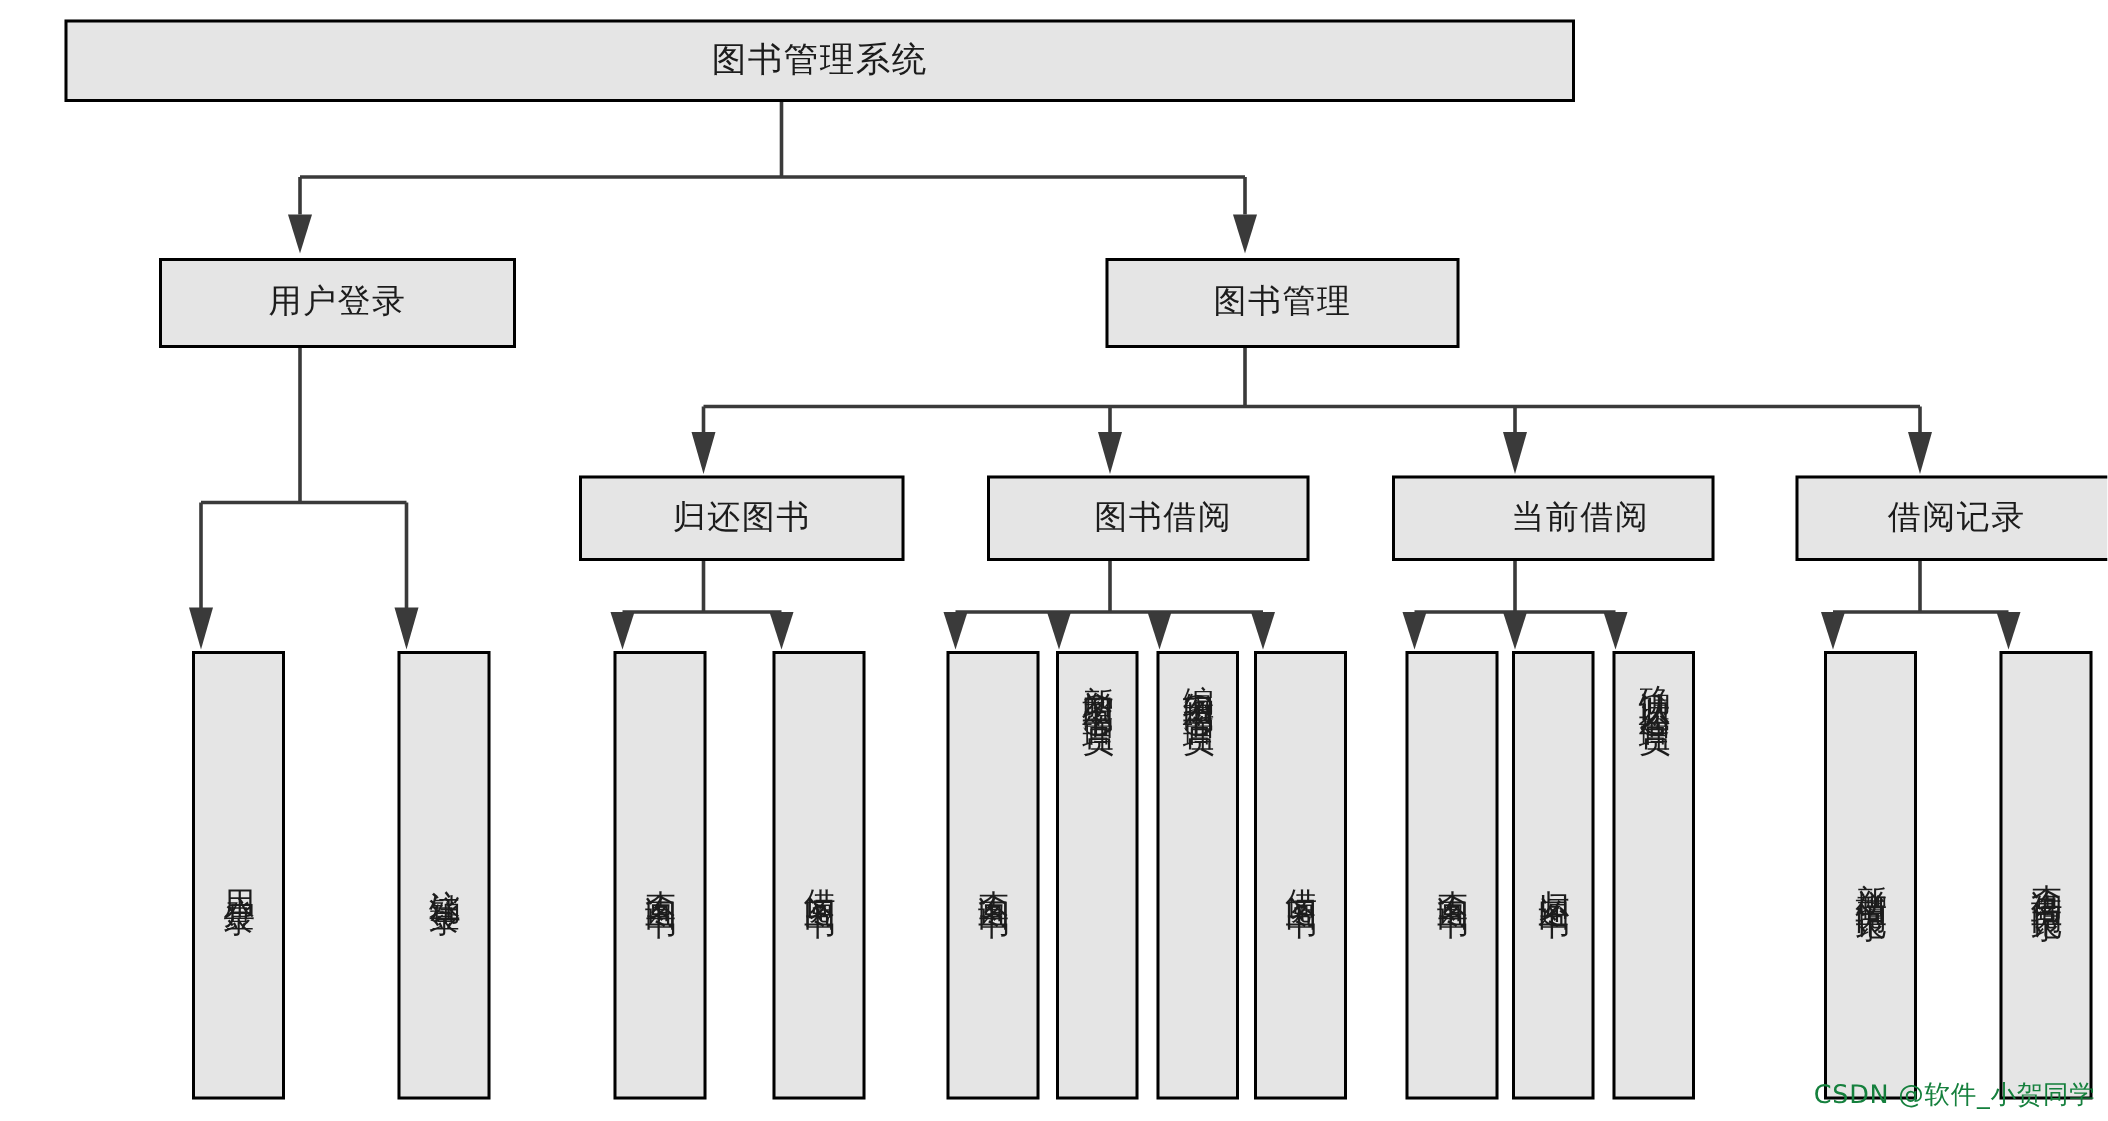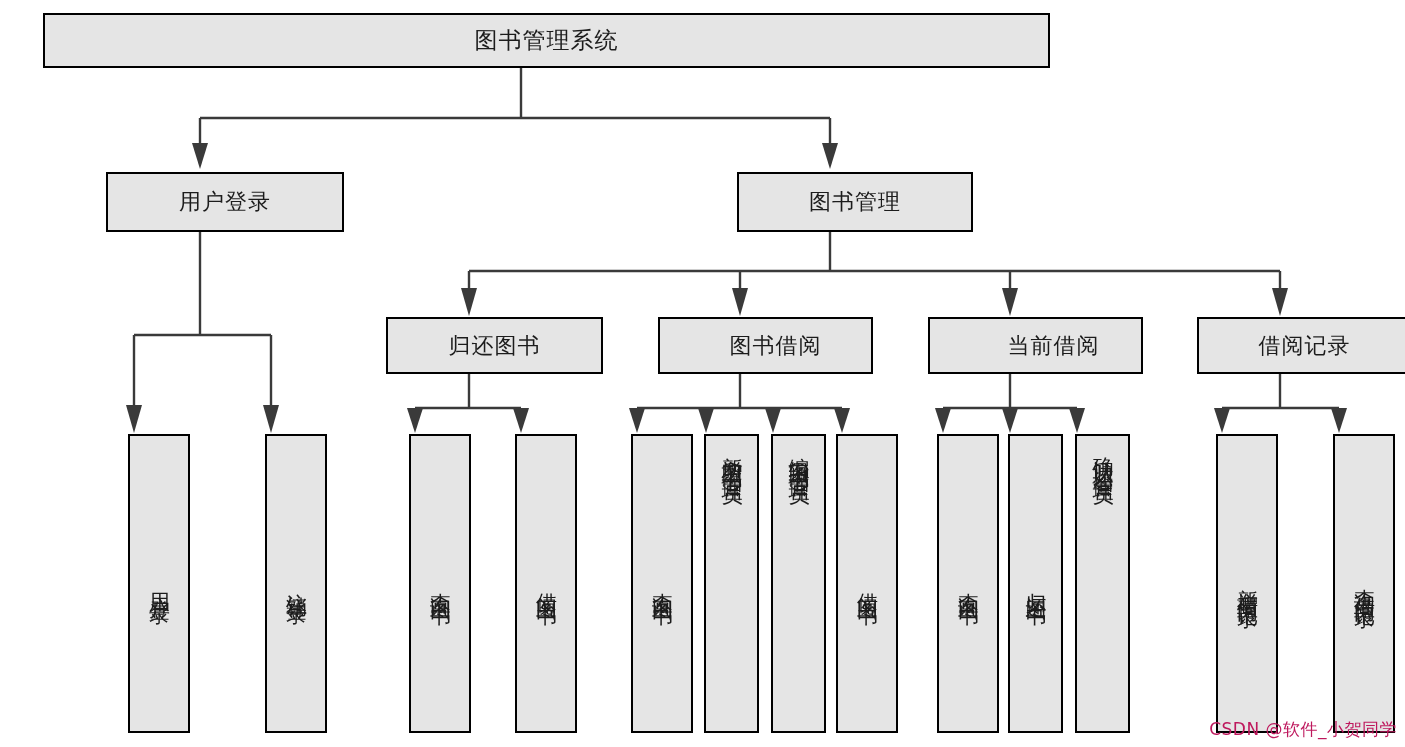--- a/index.html
+++ b/index.html
@@ -79,21 +79,21 @@
   }
   svg.connectors polygon.arrowhead {
     fill: #3a3a3a;
     stroke: none;
   }
   .watermark {
     position: absolute;
     right: 8px;
     bottom: 6px;
     font-size: 17px;
-    color: #be185d;
+    color: #15803d;
     letter-spacing: 0.5px;
     white-space: nowrap;
     user-select: none;
   }
 </style>
 </head>
 <body>
 
 <div id="diagram-root">
 

